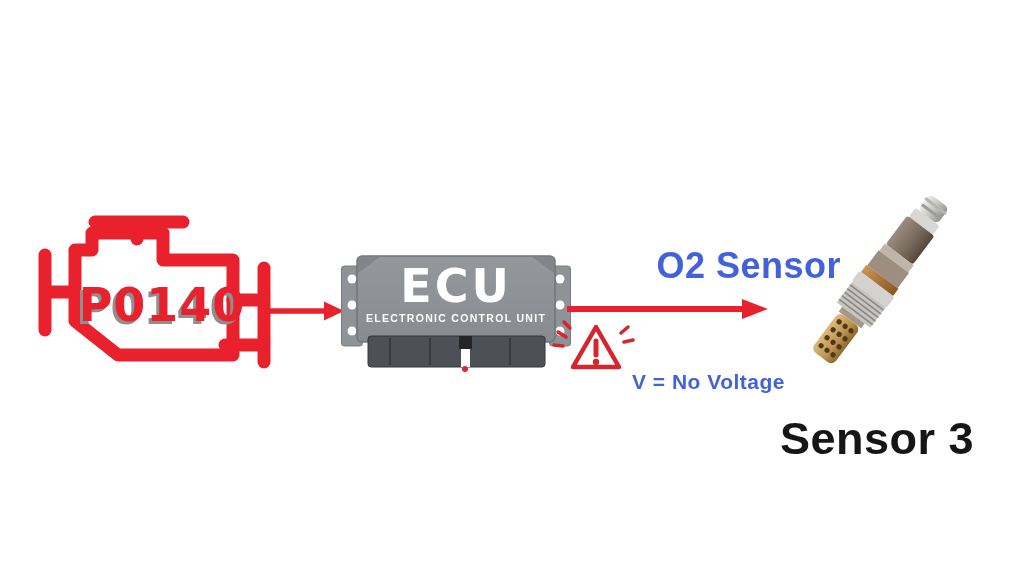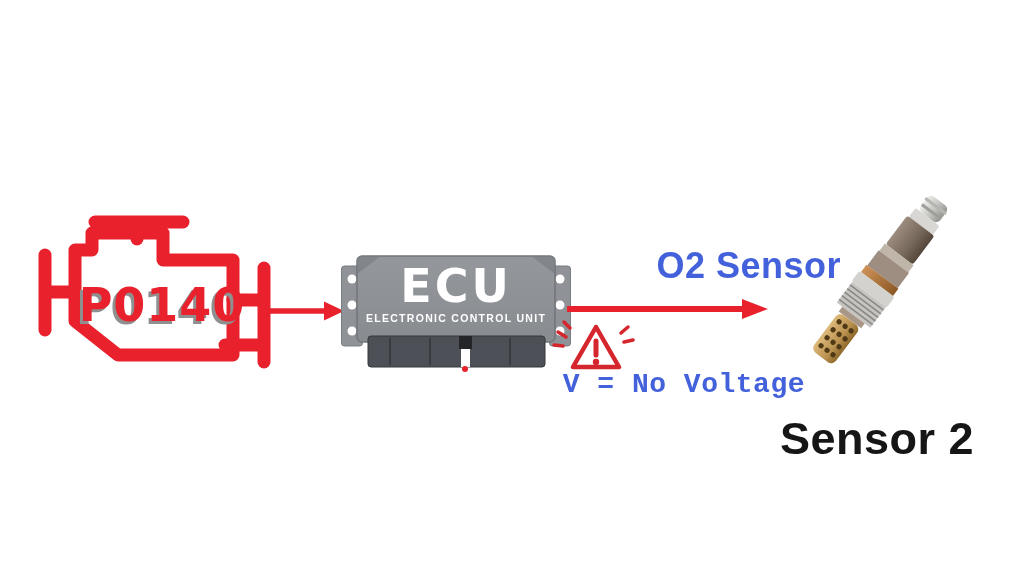--- a/index.html
+++ b/index.html
@@ -14,21 +14,21 @@
     font-family:"DejaVu Sans","Liberation Sans",sans-serif;
     font-size:46px;font-weight:800;letter-spacing:1px;line-height:1;
     color:#E8212D;text-shadow:-3px 3px 0 #8F8F8F;margin-left:8px;
   }
   
   .blue-label{
     color:#4361DB;font-weight:700;text-align:right;line-height:1.1;
     letter-spacing:0.5px;
   }
   .o2-label{left:556px;top:246px;width:285px;font-size:36px;}
-  .voltage-label{left:520px;top:370px;width:285px;font-size:28px;font-family:Liberation Mono, monospace;}
+  .voltage-label{left:500px;top:370px;width:285px;font-size:21px;}
   
   .sensor-caption{
     left:745px;top:412px;width:264px;text-align:center;
     color:#161616;font-size:45px;font-weight:700;line-height:1.22;letter-spacing:0.5px;
   }
   svg{display:block;}
   .ecu-title{font-family:"DejaVu Sans","Liberation Sans",sans-serif;font-weight:800;}
 </style>
 </head>
 <body>
@@ -173,16 +173,16 @@
           <circle cx="0" cy="73" r="2.6"></circle>
           <circle cx="7.5" cy="73" r="2.6"></circle>
         <circle cx="-7.5" cy="83" r="2.6"></circle>
           <circle cx="0" cy="83" r="2.6"></circle>
           <circle cx="7.5" cy="83" r="2.6"></circle>
       </g>
     </g>
   </svg>
 
   <div class="abs sensor-caption">
-    <div>Sensor 2</div>
+    <div>Sensor 3</div>
   </div>
 
 </div>
 
 </body></html>

